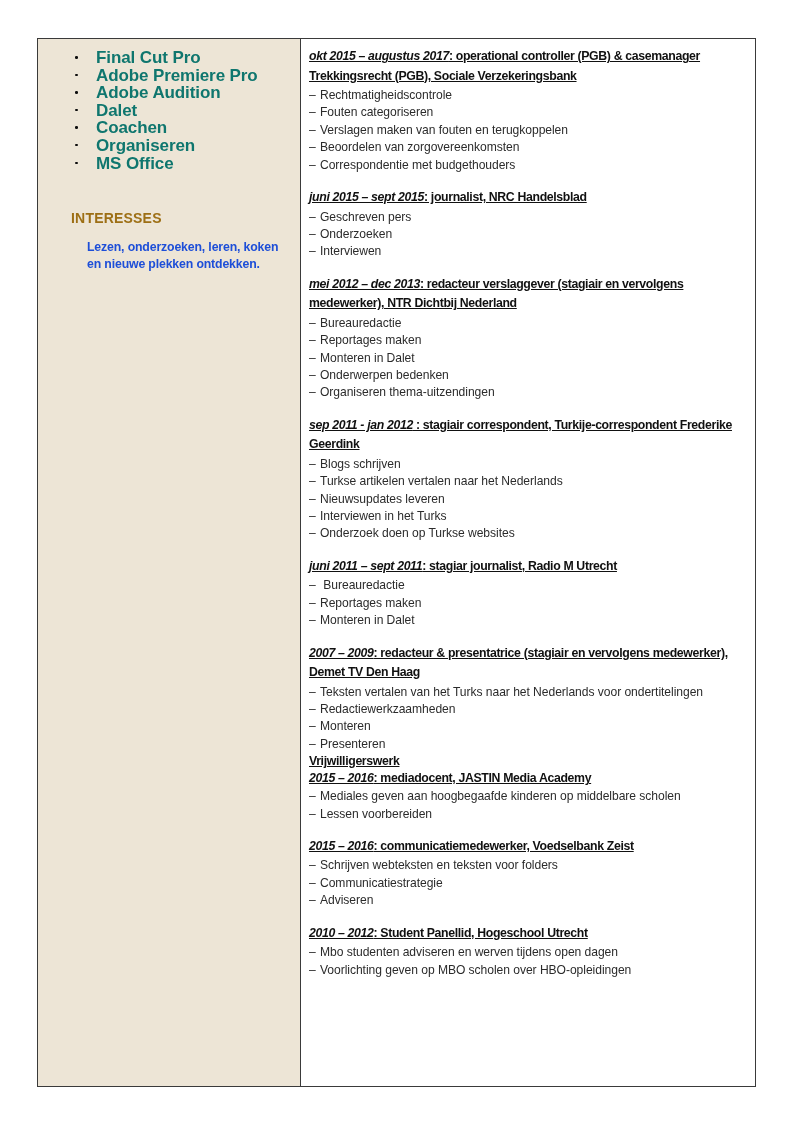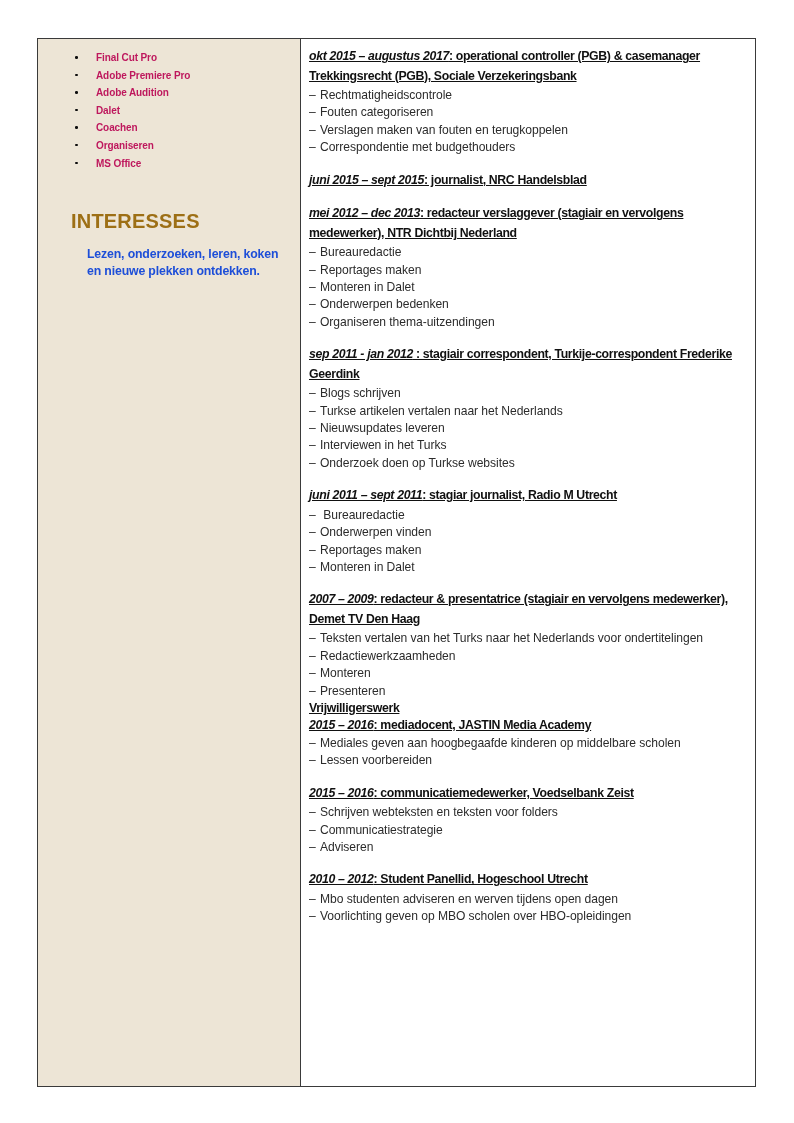--- a/index.html
+++ b/index.html
@@ -53,41 +53,41 @@
   }
 
   
   .skill-list {
     list-style: none;
     margin: 0;
     padding: 0;
   }
   .skill-list li {
     position: relative;
-    font-size: 10px;
-    font-weight: bold;
-    color: #be185d;
+    font-size: 17px;
+    font-weight: bold;
+    color: #0f766e;
     line-height: 17.6px;
     padding-left: 50px;
     letter-spacing: -0.1px;
     white-space: nowrap;
   }
   .skill-list li .bullet-dot {
     position: absolute;
     left: 29px;
     top: 7px;
     width: 2.5px;
     height: 2.5px;
     background: #0d0d0d;
     border-radius: 50%;
   }
 
   .interests-heading {
     margin: 38px 0 0 25px;
-    font-size: 20px;
+    font-size: 14px;
     font-weight: bold;
     letter-spacing: 0.2px;
     color: #9d6f15;
   }
 
   .interests-body {
     margin: 13px 0 7px 41px;
     width: 205px;
     font-size: 12.3px;
     font-weight: bold;
@@ -169,25 +169,31 @@
     </div>
 
     <div class="col-right">
       <div id="experience-container">
           <div class="entry">
             <div class="entry-heading"><span class="period">okt 2015 – augustus 2017</span><span>:  operational controller (PGB) &amp;  casemanager Trekkingsrecht (PGB),  Sociale Verzekeringsbank</span></div>
             <ul class="bullets">
               <li><span class="dash">–</span><span>Rechtmatigheidscontrole</span></li>
               <li><span class="dash">–</span><span>Fouten categoriseren</span></li>
               <li><span class="dash">–</span><span>Verslagen maken van fouten en terugkoppelen</span></li>
+              <li><span class="dash">–</span><span>Beoordelen van zorgovereenkomsten</span></li>
               <li><span class="dash">–</span><span>Correspondentie met budgethouders</span></li>
             </ul>
           </div>
           <div class="entry">
             <div class="entry-heading"><span class="period">juni 2015 – sept 2015</span><span>: journalist,  NRC Handelsblad</span></div>
+            <ul class="bullets">
+              <li><span class="dash">–</span><span>Geschreven pers</span></li>
+              <li><span class="dash">–</span><span>Onderzoeken</span></li>
+              <li><span class="dash">–</span><span>Interviewen</span></li>
+            </ul>
           </div>
           <div class="entry">
             <div class="entry-heading"><span class="period">mei 2012 – dec 2013</span><span>: redacteur verslaggever (stagiair en vervolgens medewerker), NTR Dichtbij Nederland</span></div>
             <ul class="bullets">
               <li><span class="dash">–</span><span>Bureauredactie</span></li>
               <li><span class="dash">–</span><span>Reportages maken</span></li>
               <li><span class="dash">–</span><span>Monteren in Dalet</span></li>
               <li><span class="dash">–</span><span>Onderwerpen bedenken</span></li>
               <li><span class="dash">–</span><span>Organiseren thema-uitzendingen</span></li>
             </ul>
@@ -199,21 +205,20 @@
               <li><span class="dash">–</span><span>Turkse artikelen vertalen naar het Nederlands</span></li>
               <li><span class="dash">–</span><span>Nieuwsupdates leveren</span></li>
               <li><span class="dash">–</span><span>Interviewen in het Turks</span></li>
               <li><span class="dash">–</span><span>Onderzoek doen op Turkse websites</span></li>
             </ul>
           </div>
           <div class="entry">
             <div class="entry-heading"><span class="period">juni 2011 – sept 2011</span><span>: stagiar journalist, Radio M Utrecht</span></div>
             <ul class="bullets">
               <li><span class="dash">–</span><span> Bureauredactie</span></li>
-              <li><span class="dash">–</span><span>Onderwerpen vinden</span></li>
               <li><span class="dash">–</span><span>Reportages maken</span></li>
               <li><span class="dash">–</span><span>Monteren in Dalet</span></li>
             </ul>
           </div>
           <div class="entry">
             <div class="entry-heading"><span class="period">2007 – 2009</span><span>: redacteur &amp; presentatrice (stagiair en vervolgens medewerker), Demet TV Den Haag</span></div>
             <ul class="bullets">
               <li><span class="dash">–</span><span>Teksten vertalen van het Turks naar het Nederlands voor ondertitelingen</span></li>
               <li><span class="dash">–</span><span>Redactiewerkzaamheden</span></li>
               <li><span class="dash">–</span><span>Monteren</span></li>

